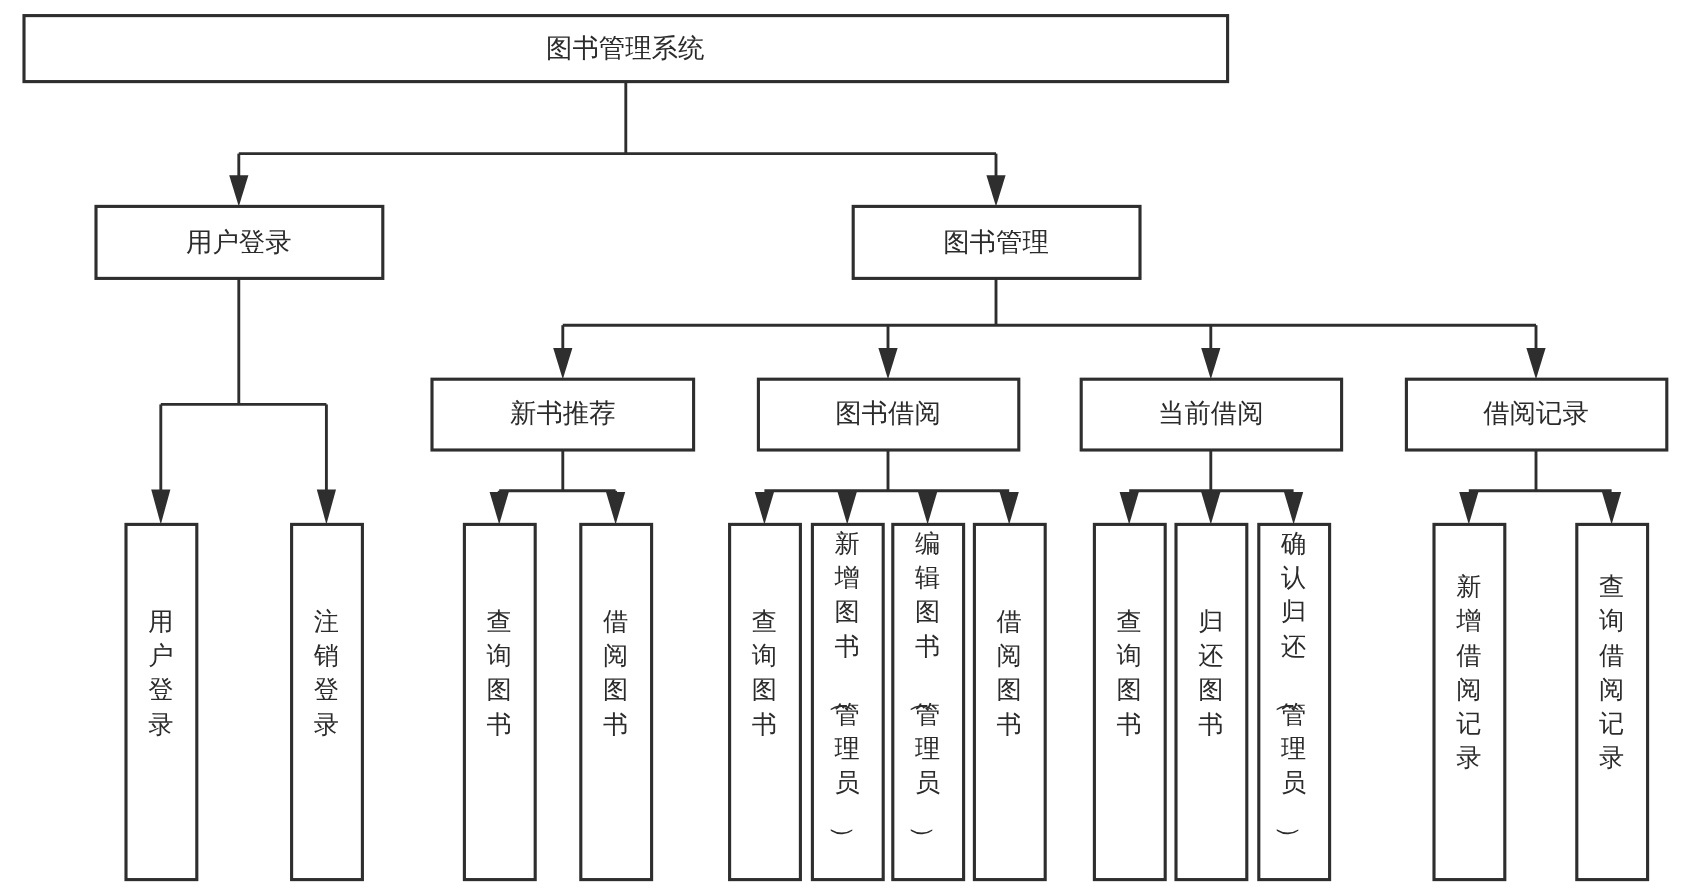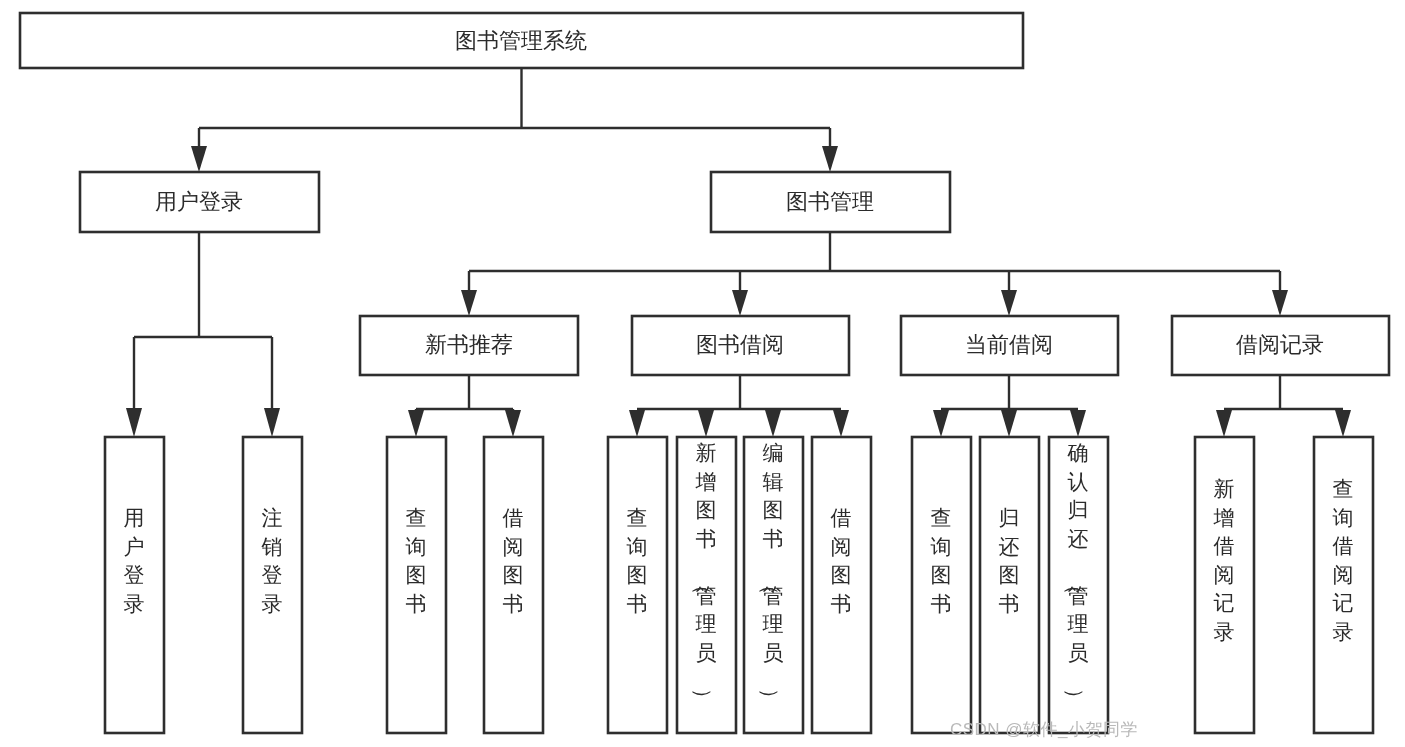--- a/index.html
+++ b/index.html
@@ -230,14 +230,13 @@
       <rect class="node-box" x="1195" y="437" width="59" height="296"></rect>
       <text class="node-label-v" x="1224" y="496"><tspan x="1224" y="496">新</tspan><tspan x="1224" y="524.5">增</tspan><tspan x="1224" y="553">借</tspan><tspan x="1224" y="581.5">阅</tspan><tspan x="1224" y="610">记</tspan><tspan x="1224" y="638.5">录</tspan></text>
     </g>
     <g>
       <rect class="node-box" x="1314" y="437" width="59" height="296"></rect>
       <text class="node-label-v" x="1343" y="496"><tspan x="1343" y="496">查</tspan><tspan x="1343" y="524.5">询</tspan><tspan x="1343" y="553">借</tspan><tspan x="1343" y="581.5">阅</tspan><tspan x="1343" y="610">记</tspan><tspan x="1343" y="638.5">录</tspan></text>
     </g>
 
   </svg>
 
-  <div class="watermark-text">CSDN @软件_小贺同学</div>
 </div>
 
 </body></html>

